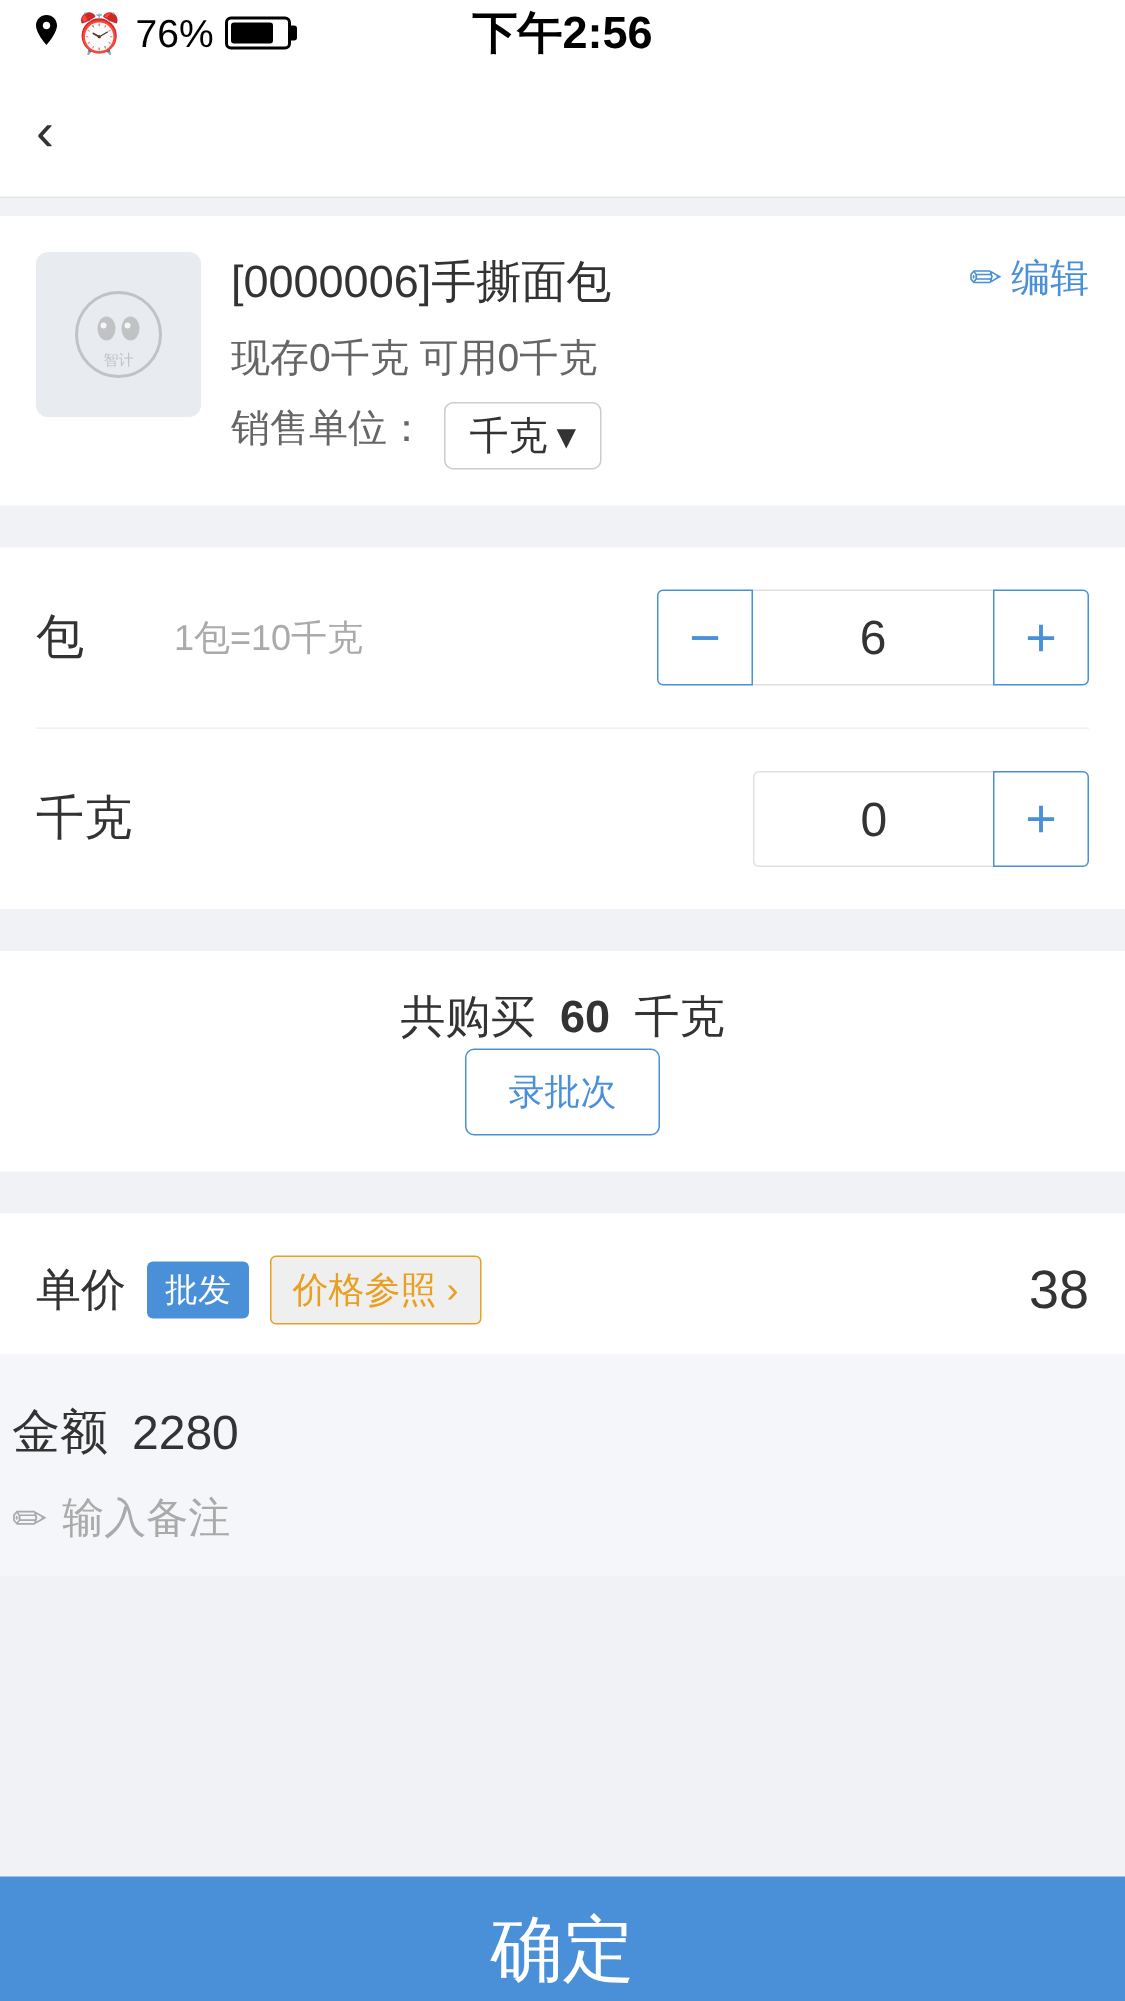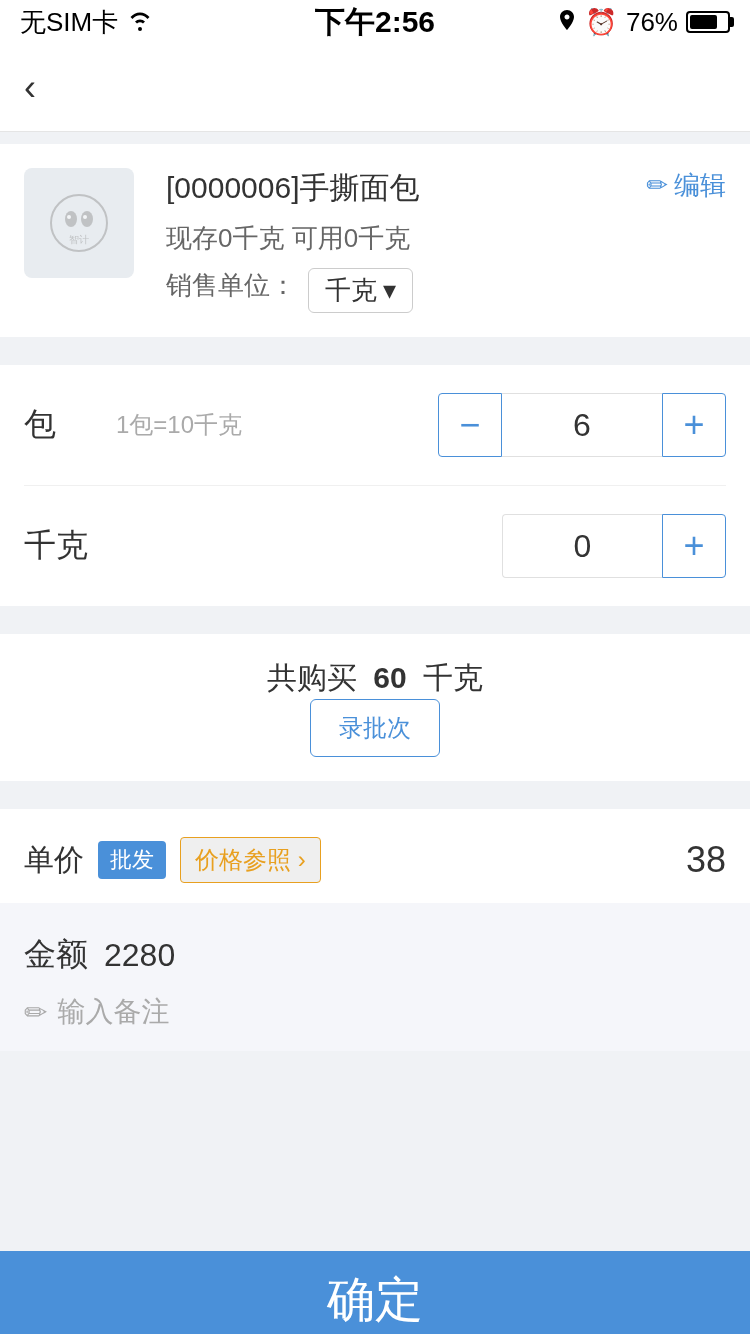--- a/index.html
+++ b/index.html
@@ -111,21 +111,21 @@
     }
     .product-image {
       width: 110px;
       height: 110px;
       background: #e8ecf0;
       border-radius: 8px;
       display: flex;
       align-items: center;
       justify-content: center;
       flex-shrink: 0;
-      margin-right: 32px;
+      margin-right: 20px;
     }
     .product-image svg {
       width: 60px;
       height: 60px;
       opacity: 0.5;
     }
     .product-info {
       flex: 1;
     }
     .product-name {
@@ -294,21 +294,21 @@
     }
     .price-value {
       font-size: 36px;
       color: #333;
       font-weight: 500;
     }
 
     
     .amount-section {
       background: #f5f6fa;
-      padding: 30px 24px 20px;
+      padding: 30px 8px 20px;
     }
     .amount-row {
       display: flex;
       align-items: center;
       margin-bottom: 16px;
     }
     .amount-label {
       font-size: 32px;
       color: #333;
       margin-right: 16px;
@@ -354,28 +354,20 @@
 
     .divider {
       height: 12px;
       background: #f0f2f5;
     }
   </style>
 </head>
 <body>
 
 <div class="status-bar" style="position:relative;">
-  <div class="status-left">
-    <span>无SIM卡</span>
-    <span>
-      <svg width="28" height="22" viewBox="0 0 28 22">
-          <path d="M14 18a2 2 0 1 1 0 4 2 2 0 0 1 0-4zm-5-5.5a7 7 0 0 1 10 0l-2 2a4.5 4.5 0 0 0-6 0l-2-2zm-4.5-4.5a12.5 12.5 0 0 1 19 0l-2 2a9.5 9.5 0 0 0-15 0l-2-2z" fill="#000"></path>
-        </svg>
-    </span>
-  </div>
   <div class="status-center">下午2:56</div>
   <div class="status-right">
     <span>
       <svg width="22" height="22" viewBox="0 0 22 22">
           <path d="M11 1C7.1 1 4 4.1 4 8c0 5.2 7 13 7 13s7-7.8 7-13c0-3.9-3.1-7-7-7zm0 9.5c-1.4 0-2.5-1.1-2.5-2.5S9.6 5.5 11 5.5s2.5 1.1 2.5 2.5-1.1 2.5-2.5 2.5z" fill="#000"></path>
         </svg>
     </span>
     <span>⏰</span>
     <span>76%</span>
     <div class="battery">

